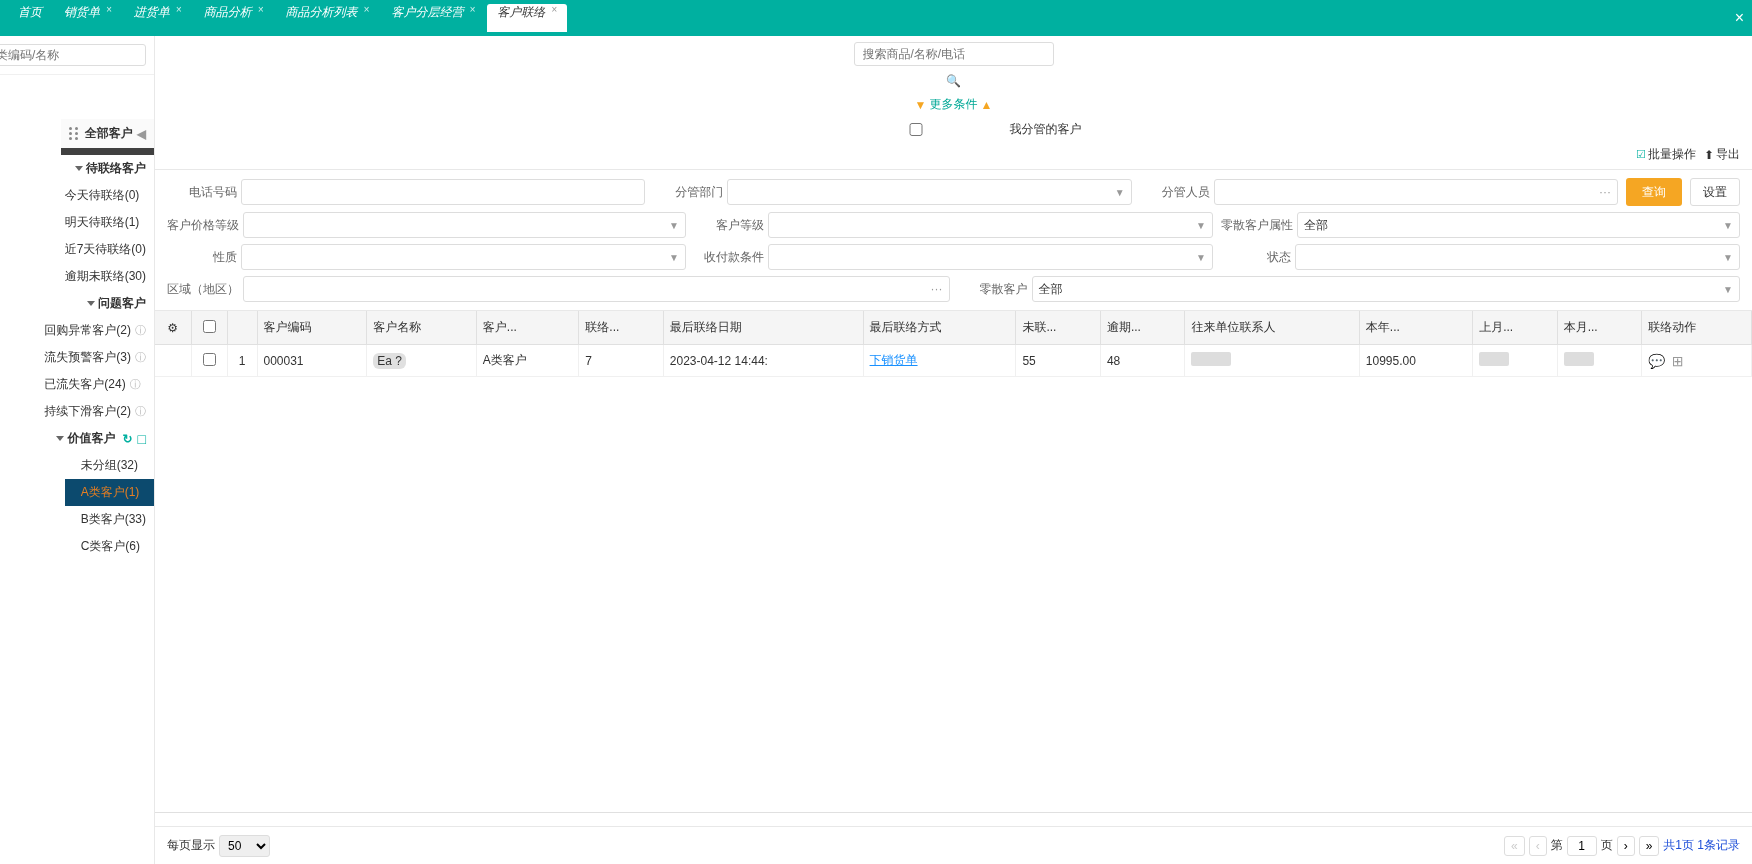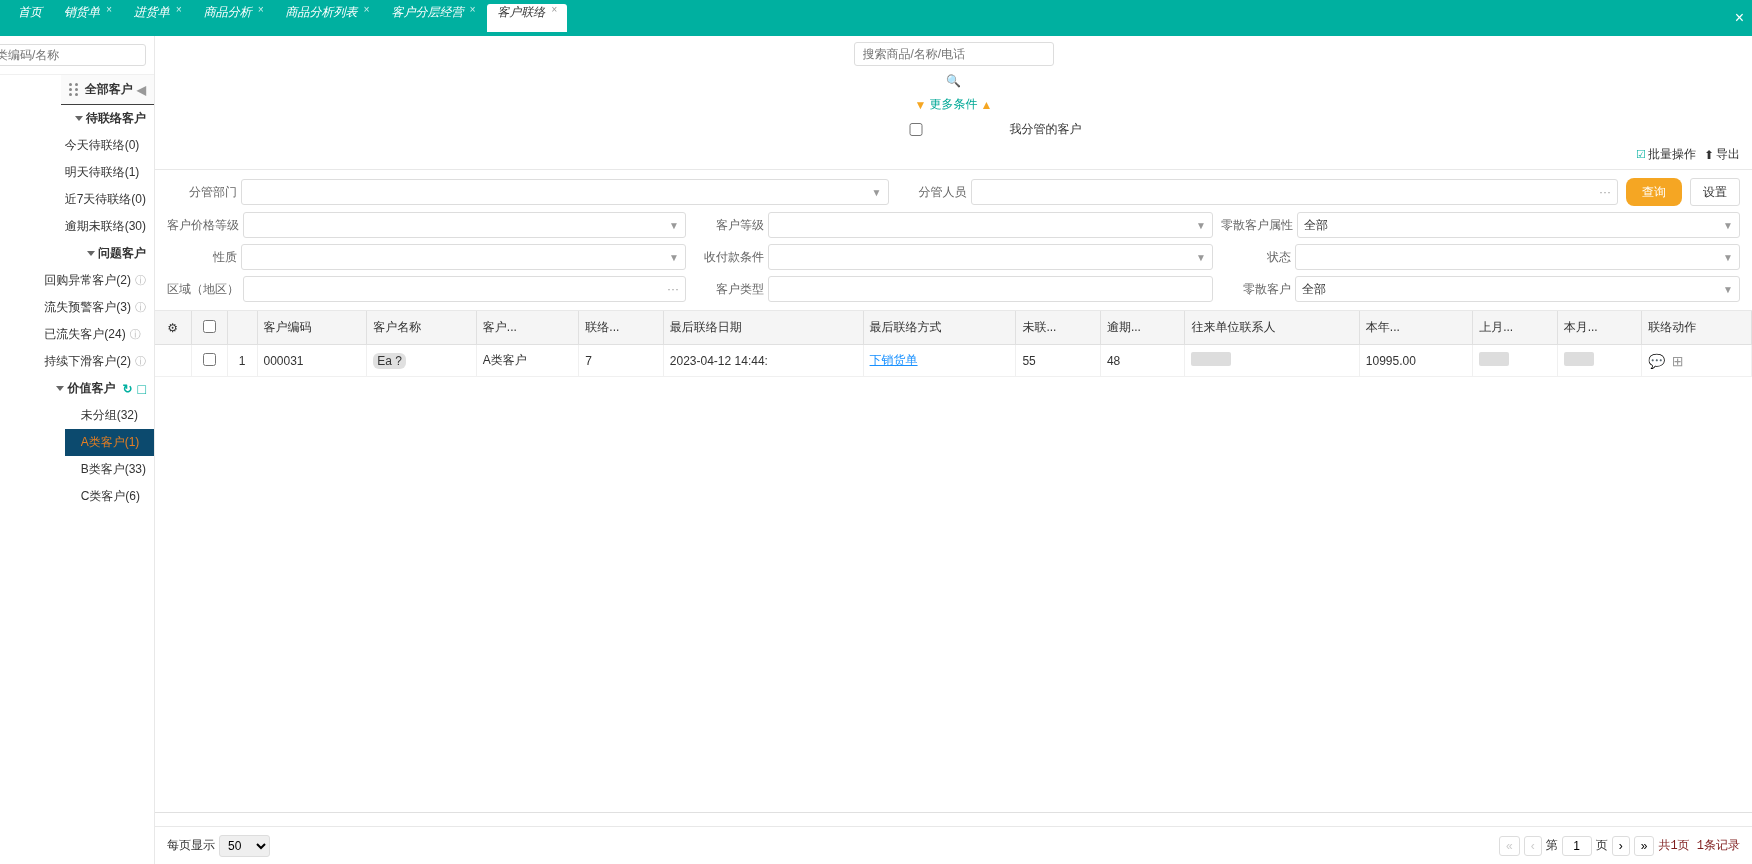--- a/index.html
+++ b/index.html
@@ -82,22 +82,23 @@
       font-size: 12px;
       color: #999;
       outline: none;
     }
     .sidebar-section-header {
       padding: 6px 8px;
       font-weight: bold;
       display: flex;
       align-items: center;
       gap: 4px;
-      border-bottom: 1px solid #404040;
+      border-bottom: 7px solid #404040;
       background: #fafafa;
+      margin-top: 44px;
     }
     .sidebar-section-header .collapse-btn {
       margin-left: auto;
       cursor: pointer;
       color: #999;
     }
     .sidebar-item {
       padding: 5px 8px 5px 16px;
       cursor: pointer;
       color: #333;
@@ -210,21 +211,21 @@
       margin-left: 2px;
     }
     .adv-field .field-input .chevron {
       color: #999;
       font-size: 10px;
     }
     .query-btn {
       background: #f5a623;
       color: #fff;
       border: none;
-      border-radius: 8px;
+      border-radius: 3px;
       padding: 5px 16px;
       cursor: pointer;
       font-size: 12px;
       height: 28px;
     }
     .settings-btn {
       background: #fff;
       color: #333;
       border: 1px solid #ddd;
       border-radius: 3px;
@@ -319,22 +320,21 @@
     .pagination .page-nav button:disabled { color: #ccc; cursor: default; }
     .pagination .page-input {
       border: 1px solid #ddd;
       border-radius: 3px;
       width: 30px;
       padding: 2px 4px;
       text-align: center;
       font-size: 12px;
     }
     .pagination .total-info {
-      color: #7f1d1d;
-      font-family: Liberation Mono, monospace;
+      color: #1d4ed8;
     }
     .checkbox-th { width: 36px; text-align: center; }
     .num-th { width: 30px; text-align: center; }
 
     .sidebar-group-toggle {
       display: flex;
       align-items: center;
       gap: 3px;
       padding: 5px 8px;
       font-weight: bold;
@@ -499,20 +499,24 @@
           <span>⬆</span>
           <span>导出</span>
         </div>
       </div>
     </div>
 
     <div class="adv-filter">
 
       <div class="adv-filter-row">
         <div class="adv-field">
+          <label>电话号码</label>
+          <div class="field-input" style="min-width:200px; height:26px;"></div>
+        </div>
+        <div class="adv-field">
           <label>分管部门</label>
           <div class="field-input" style="min-width:200px; height:26px;">
             <span></span>
               <span class="chevron">▼</span>
           </div>
         </div>
         <div class="adv-field">
           <label>分管人员</label>
           <div class="field-input" style="min-width:200px; height:26px;">
             <span></span>
@@ -571,24 +575,20 @@
         </div>
       </div>
 
       <div class="adv-filter-row">
         <div class="adv-field">
           <label>区域（地区）</label>
           <div class="field-input" style="min-width:200px; height:26px;">
             <span></span>
               <span class="dots">···</span>
           </div>
-        </div>
-        <div class="adv-field">
-          <label>客户类型</label>
-          <div class="field-input" style="min-width:200px; height:26px;"></div>
         </div>
         <div class="adv-field">
           <label>零散客户</label>
           <div class="field-input" style="min-width:200px; height:26px;">
             <span>全部</span>
               <span class="chevron">▼</span>
           </div>
         </div>
       </div>
     </div>

